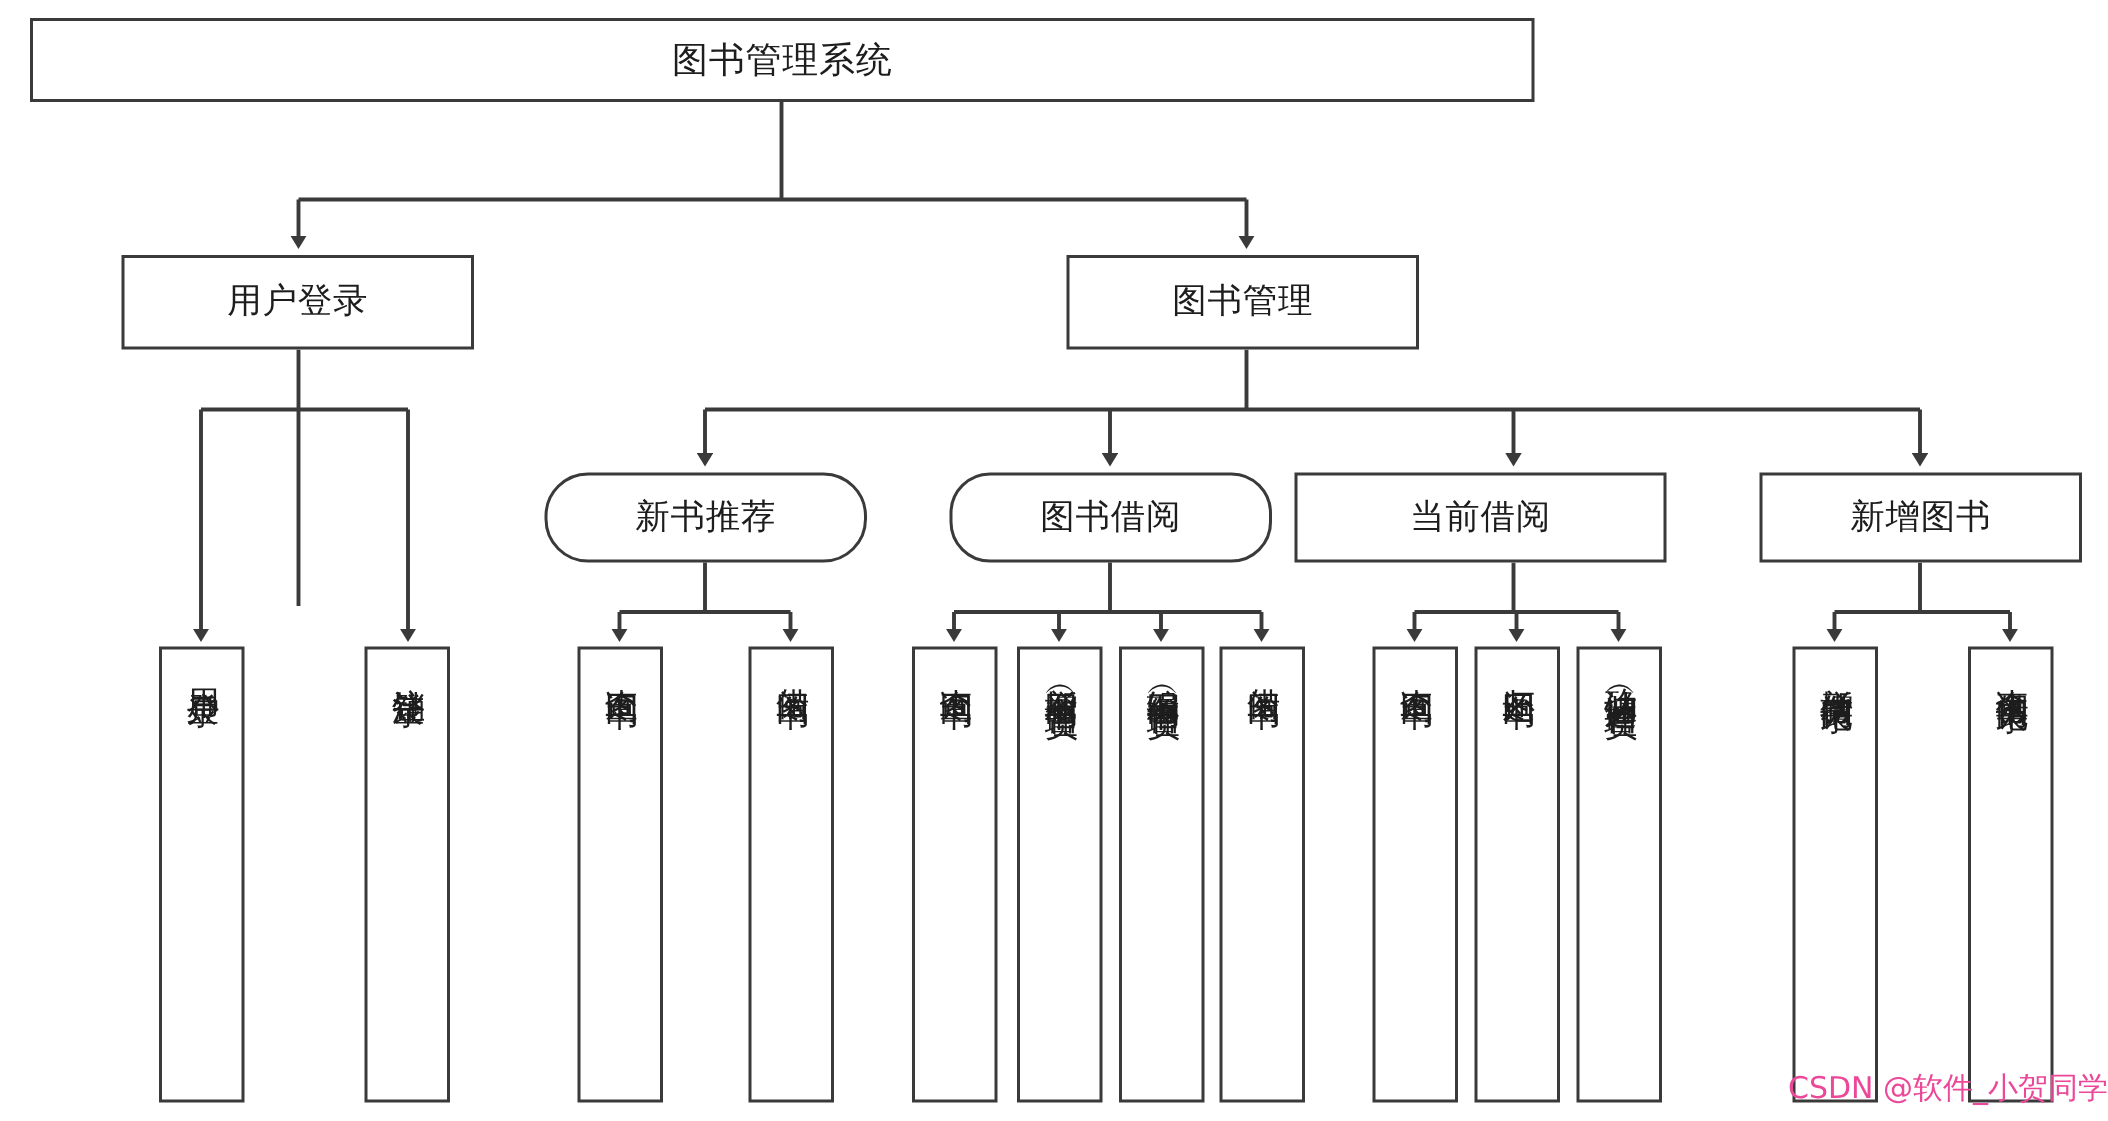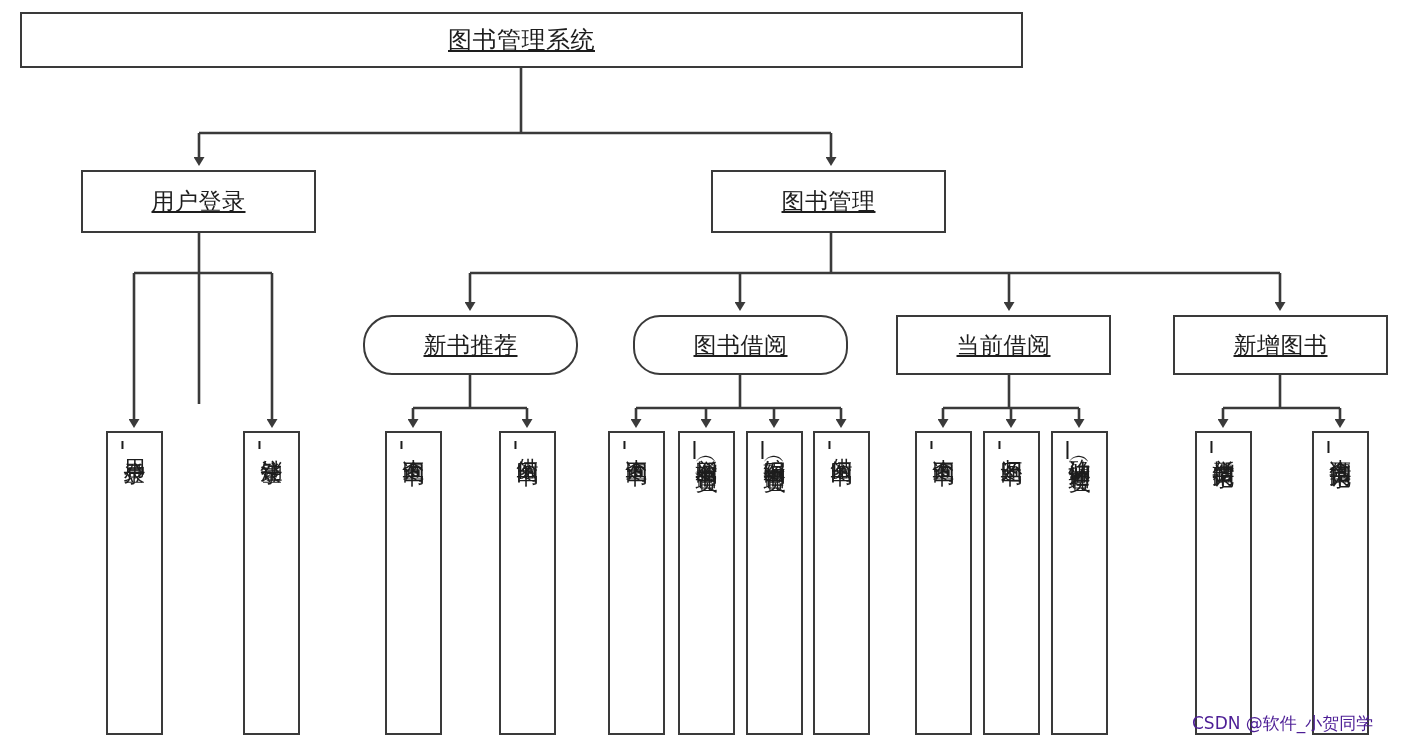--- a/index.html
+++ b/index.html
@@ -34,21 +34,20 @@
     display: flex;
     align-items: center;
     justify-content: center;
     color: #1d1d1d;
   }
   .node .label {
     display: block;
     text-align: center;
     line-height: 1.0;
     letter-spacing: 0.5px;
-    text-decoration: underline;
   }
   
   .node.root .label {
     font-size: 24px;
   }
   
   .node.lvl1 .label,
   .node.lvl2 .label {
     font-size: 23px;
   }
@@ -63,22 +62,22 @@
     text-orientation: upright;
     font-size: 22px;
     line-height: 1.18;
     letter-spacing: 2px;
     white-space: nowrap;
   }
   .watermark {
     position: absolute;
     left: 1192px;
     top: 712px;
-    font-size: 17px;
-    color: #4c1d95;
+    font-size: 20px;
+    color: #ec4899;
     white-space: nowrap;
     font-family: "DejaVu Sans", "Liberation Sans", sans-serif;
   }
 </style>
 </head>
 <body>
 
 <div id="canvas">
 
   <svg class="edges" viewBox="0 0 1405 747" xmlns="http://www.w3.org/2000/svg">
@@ -142,21 +141,21 @@
   <div class="node lvl1" style="left:711px; top:170px; width:235px; height:63px;">
     <span class="label">图书管理</span>
   </div>
 
   <div class="node lvl2" style="left:363px; top:315px; width:215px; height:60px;border-radius:29px;">
     <span class="label">新书推荐</span>
   </div>
   <div class="node lvl2" style="left:633px; top:315px; width:215px; height:60px;border-radius:27px;">
     <span class="label">图书借阅</span>
   </div>
-  <div class="node lvl2" style="left:896px; top:315px; width:215px; height:60px;">
+  <div class="node lvl2" style="left:863px; top:315px; width:248px; height:60px;">
     <span class="label">当前借阅</span>
   </div>
   <div class="node lvl2" style="left:1173px; top:315px; width:215px; height:60px;">
     <span class="label">新增图书</span>
   </div>
 
   <div class="node leaf" style="left:106px; top:431px; width:57px; height:304px;">
     <span class="label">用户登录</span>
   </div>
   <div class="node leaf" style="left:243px; top:431px; width:57px; height:304px;">

